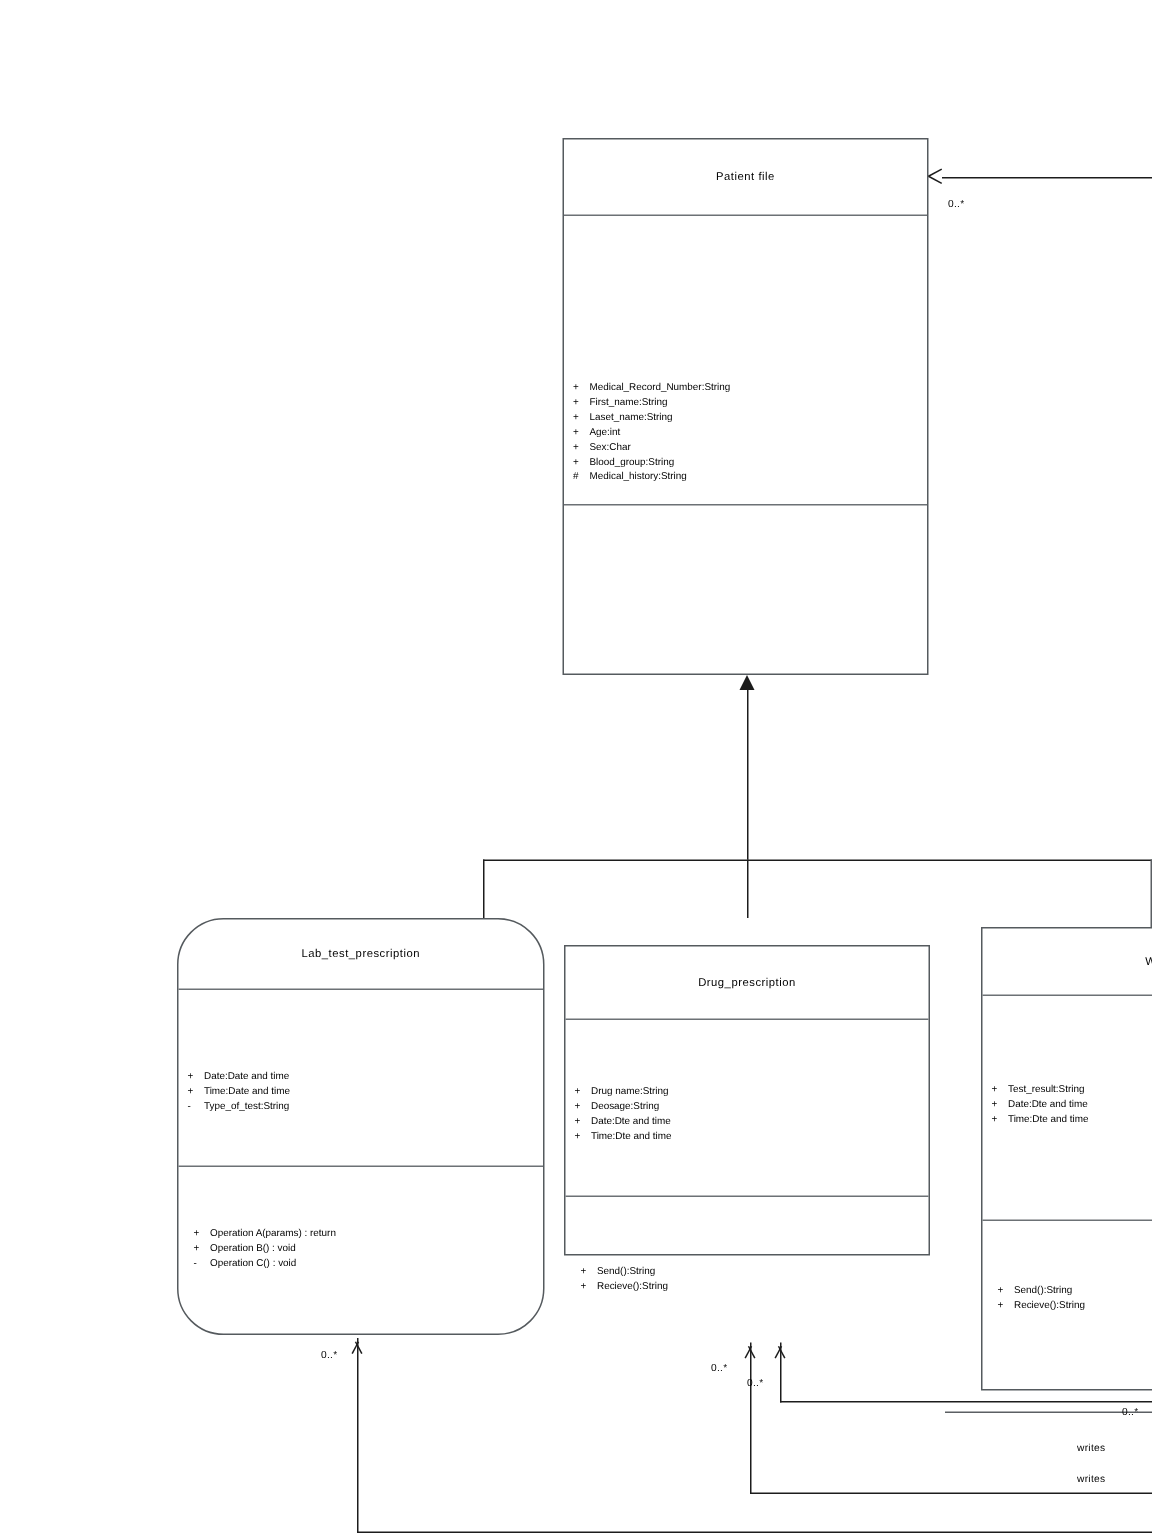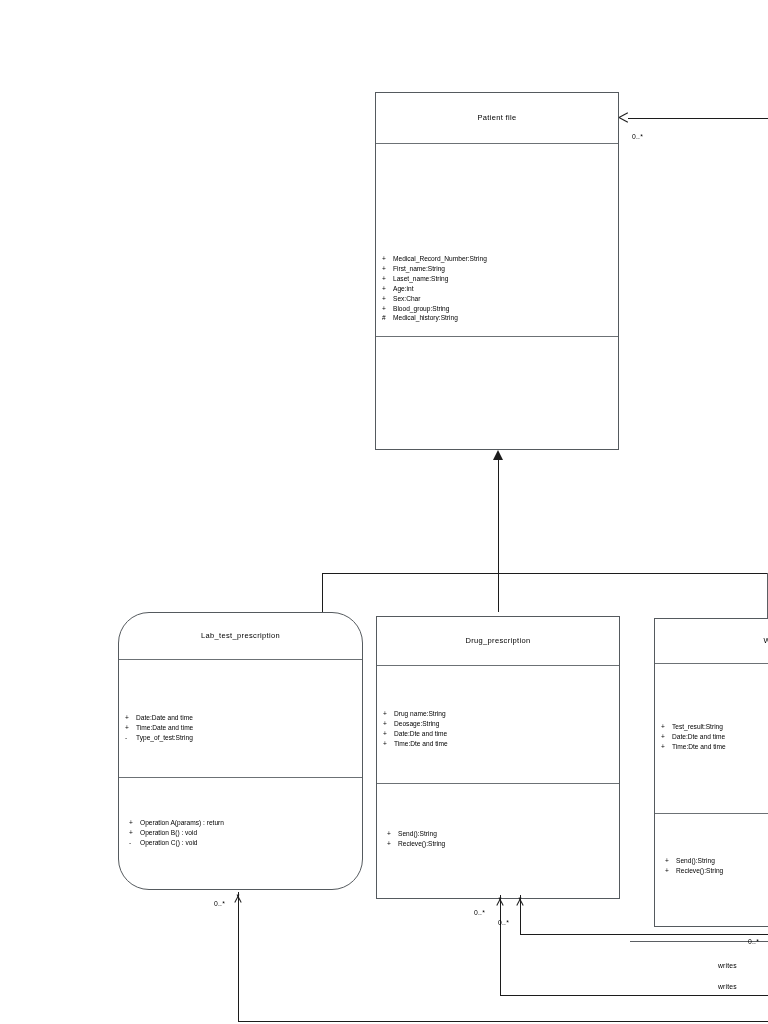--- a/index.html
+++ b/index.html
@@ -185,21 +185,21 @@
         <span class="member">
           <span class="vis">+</span><span>Operation B() : void</span>
         </span>
         <span class="member">
           <span class="vis">-</span><span>Operation C() : void</span>
         </span>
       </div>
     </div>
   </div>
 
-  <div class="uml-class" style="left:376px; top:616px; width:244px; height:283px;">
+  <div class="uml-class" style="left:376px; top:630px; width:244px; height:207px;">
     <div class="uml-title" style="top:0; height:48px; line-height:48px;">Drug_prescription</div>
 
     <div class="uml-compartment" style="top:48px; height:118px;">
       <div class="uml-members" style="top:43px;">
         <span class="member">
           <span class="vis">+</span><span>Drug name:String</span>
         </span>
         <span class="member">
           <span class="vis">+</span><span>Deosage:String</span>
         </span>

